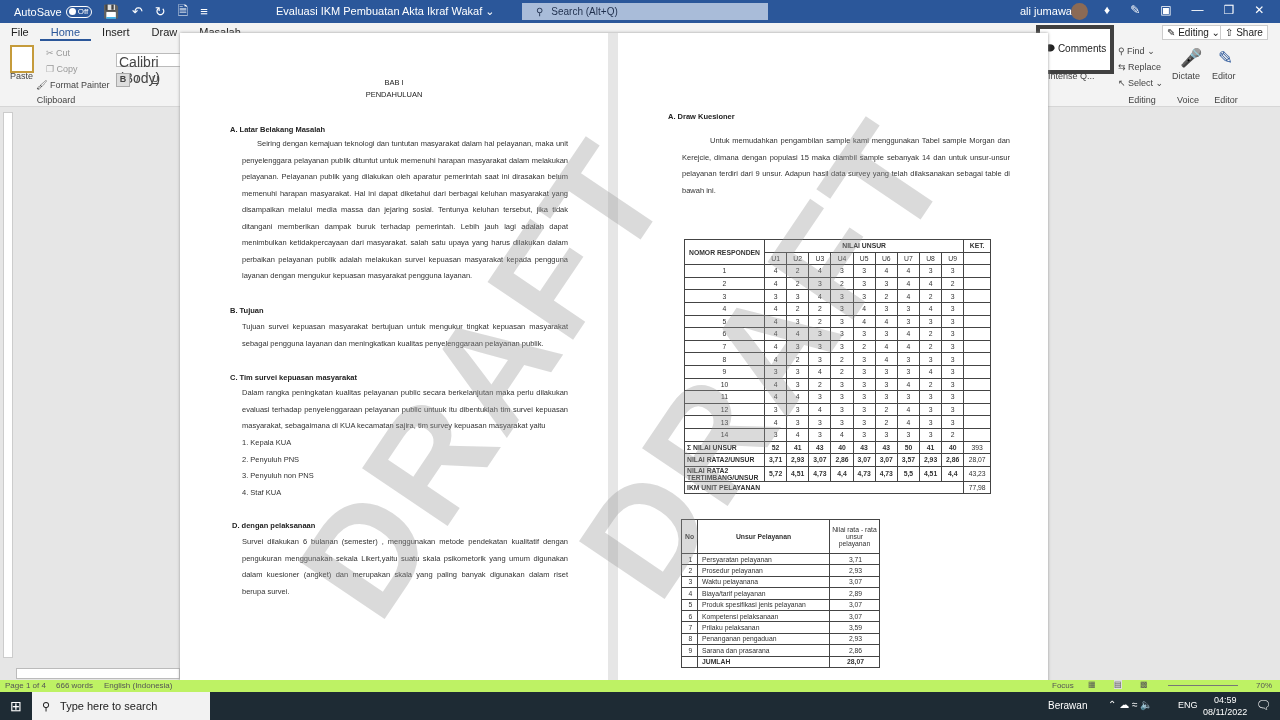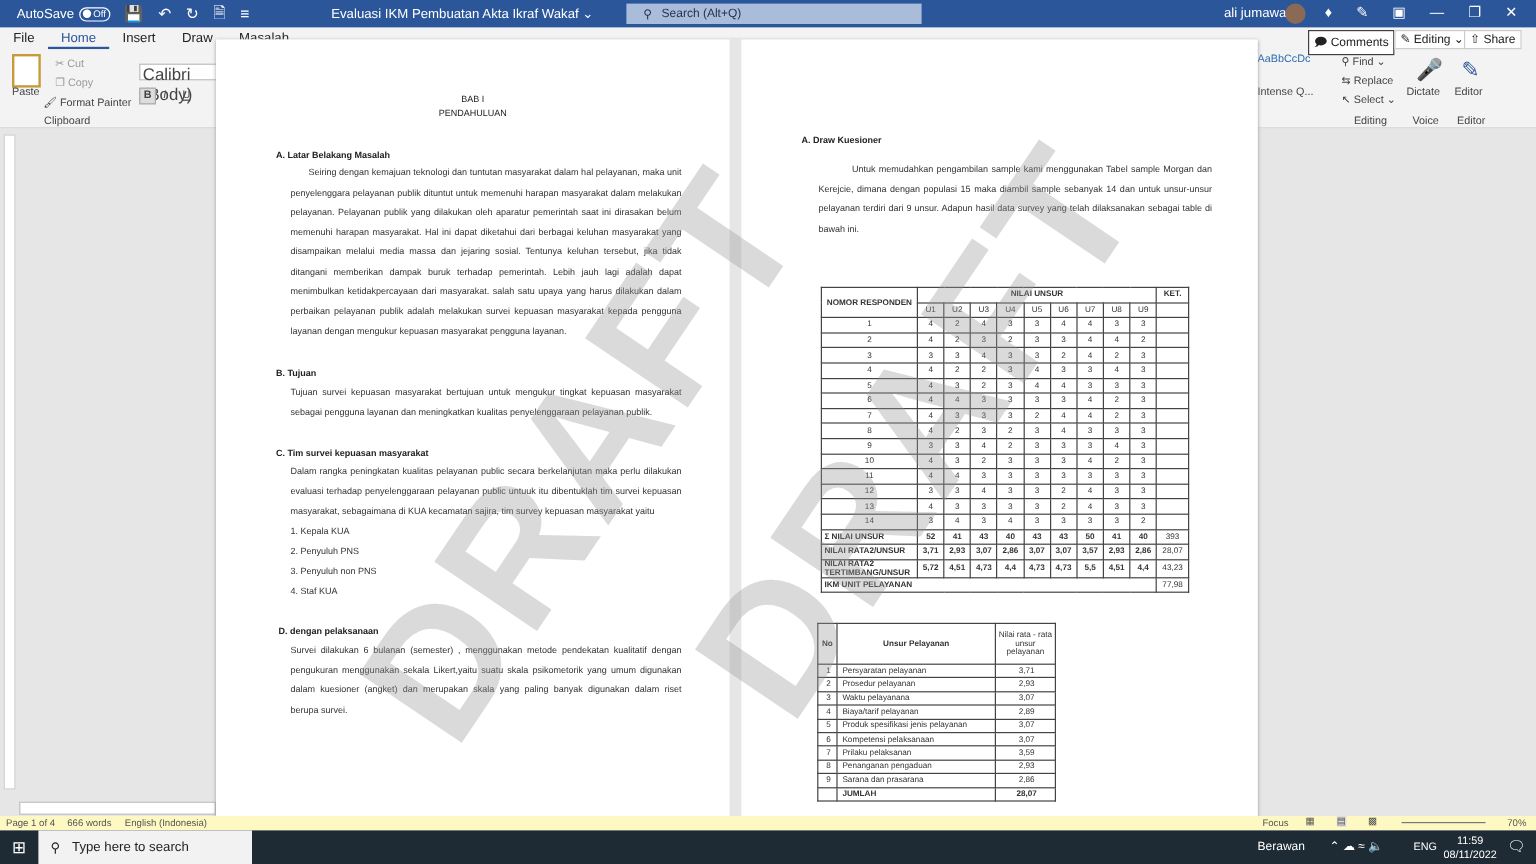--- a/index.html
+++ b/index.html
@@ -28,21 +28,21 @@
 .ptext{position:absolute;font-size:7.5px;line-height:16.5px;color:#333;text-align:justify}
 .heading{position:absolute;font-size:7.5px;font-weight:bold;color:#222}
 .center{text-align:center}
 table{border-collapse:collapse;font-size:6.8px;color:#333}
 td,th{border:1px solid #444;text-align:center;padding:0 2px;height:12.6px}
 .sec-table td{height:11.4px;text-align:left;padding-left:4px}
 .sec-table td.num{text-align:center}
 .watermark{position:absolute;font-size:150px;font-weight:bold;color:rgba(150,150,150,0.35);transform:rotate(-56deg);font-family:"Liberation Sans",sans-serif;letter-spacing:4px;pointer-events:none;white-space:nowrap}
 .vruler{position:absolute;left:3px;top:112px;width:10px;height:546px;background:#fff;border:1px solid #ccc}
 .hscroll{position:absolute;left:16px;top:668px;width:164px;height:11px;background:#fff;border:1px solid #bbb}
-.statusbar{position:absolute;left:0;top:680px;width:1280px;height:12px;background:#fef9c3;font-size:8px;color:#555}
+.statusbar{position:absolute;left:0;top:680px;width:1280px;height:12px;background:#bef264;font-size:8px;color:#555}
 .taskbar{position:absolute;left:0;top:692px;width:1280px;height:28px;background:#1e2b34;color:#fff;display:flex;align-items:center}
 .tb-search{position:absolute;left:32px;top:0;width:178px;height:28px;background:#f2f2f2;color:#222;display:flex;align-items:center;padding-left:10px;gap:10px;font-size:11px}
 </style>
 </head>
 <body>
 
 <div class="titlebar">
   <div class="autosave">
     <span>AutoSave</span>
     <span class="toggle">
@@ -109,21 +109,21 @@
     <div style="position:absolute;left:10px;top:6px;font-size:18px;color:#2b6cb0">🎤</div>
     <div style="position:absolute;left:2px;top:30px;font-size:9px">Dictate</div>
     <div class="glabel">Voice</div>
   </div>
   <div class="rgroup" style="left:1208px;width:36px">
     <div style="position:absolute;left:10px;top:6px;font-size:18px;color:#2b579a">✎</div>
     <div style="position:absolute;left:4px;top:30px;font-size:9px">Editor</div>
     <div class="glabel">Editor</div>
   </div>
 </div>
-<div style="position:absolute;left:1090px;top:25px;font-size:10px;background:#fff;border:1px solid #404040;padding:1px 4px"><span>🗩</span> <span>Comments</span></div>
+<div style="position:absolute;left:1036px;top:25px;font-size:10px;background:#fff;border:4px solid #404040;padding:12px 4px"><span>🗩</span> <span>Comments</span></div>
 <div style="position:absolute;left:1162px;top:25px;font-size:10px;background:#fff;border:1px solid #ccc;padding:1px 4px"><span>✎</span> <span>Editing</span> ⌄</div>
 <div style="position:absolute;left:1220px;top:25px;font-size:10px;background:#fff;border:1px solid #ccc;padding:1px 4px"><span>⇧</span> <span>Share</span></div>
 
 <div class="vruler"></div>
 <div class="hscroll"></div>
 
 <div class="pageview">
   <div class="page left">
     <div class="heading center" style="left:0;width:428px;top:44px;line-height:12px;font-weight:normal">
       <div>BAB I</div>
@@ -484,17 +484,17 @@
 <div class="taskbar">
   <span style="position:absolute;left:10px;top:6px;font-size:14px">⊞</span>
   <div class="tb-search">
       <span>⚲</span>
       <span>Type here to search</span>
     </div>
   <span style="position:absolute;left:1048px;top:8px;font-size:10px">Berawan</span>
   <span style="position:absolute;left:1108px;top:7px;font-size:10px">⌃ ☁ ≈ 🔈</span>
   <span style="position:absolute;left:1178px;top:8px;font-size:9px">ENG</span>
   <div style="position:absolute;left:1203px;top:2px;font-size:9px;text-align:center;line-height:12px">
-    <div>11:59</div>
+    <div>04:59</div>
     <div>08/11/2022</div>
   </div>
   <span style="position:absolute;left:1256px;top:6px;font-size:12px">🗨</span>
 </div>
 
 </body></html>

